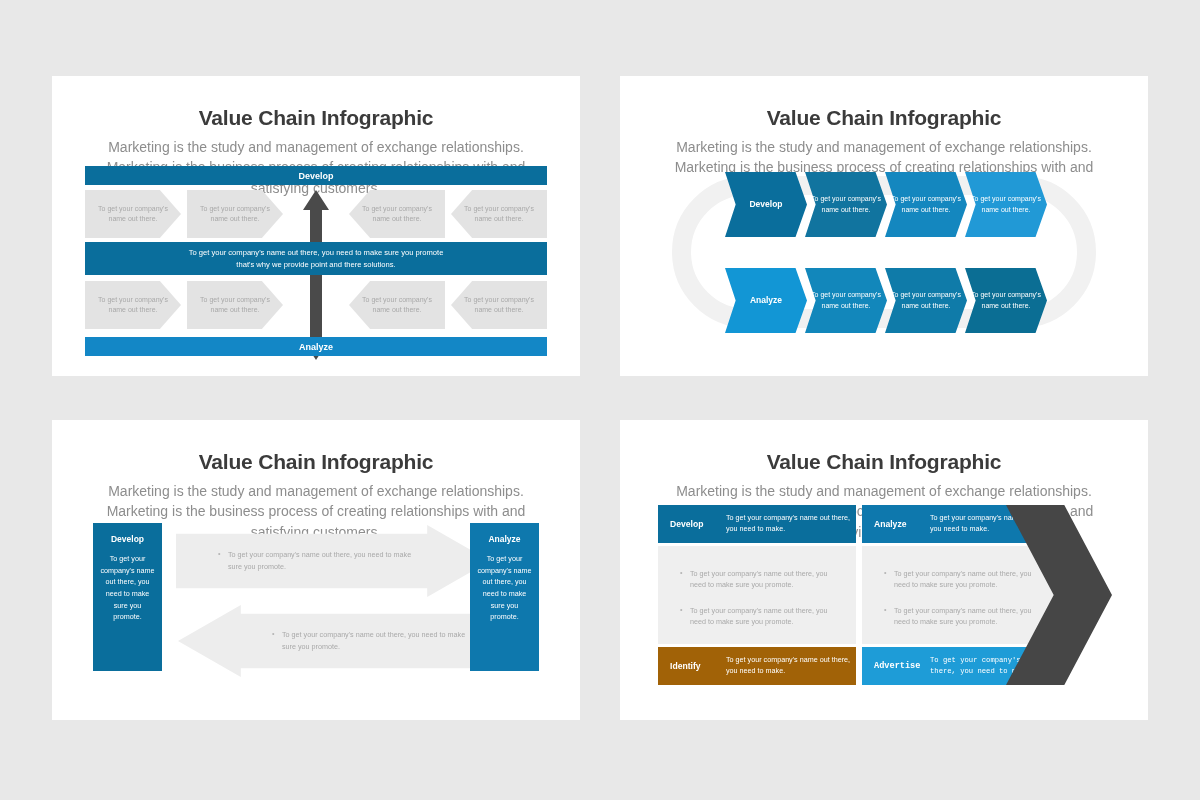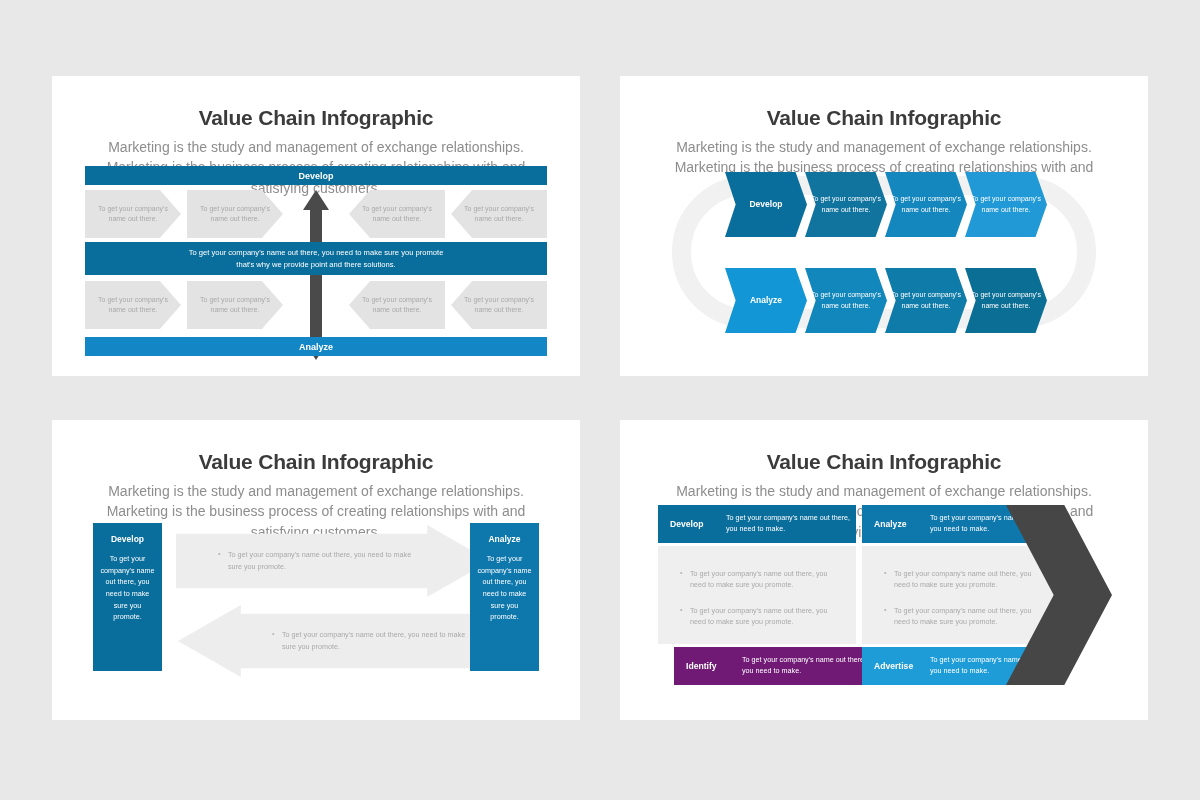--- a/index.html
+++ b/index.html
@@ -297,36 +297,36 @@
 
       <div class="col col-a">
         <div class="hdr hdr-top" style="background: rgb(10, 110, 156);">
           <div class="hdr-name">Develop</div>
           <div class="hdr-text">To get your company's name out there, you need to make.</div>
         </div>
         <div class="body">
           <div class="bullet-line bl1">To get your company's name out there, you need to make sure you promote.</div>
           <div class="bullet-line bl2">To get your company's name out there, you need to make sure you promote.</div>
         </div>
-        <div class="hdr hdr-bot" style="background: #701a75; margin-left: 16px;">
+        <div class="hdr hdr-bot" style="background: #a16207;">
           <div class="hdr-name">Identify</div>
           <div class="hdr-text">To get your company's name out there, you need to make.</div>
         </div>
       </div>
 
       <div class="col col-b">
         <div class="hdr hdr-top" style="background: rgb(14, 120, 173);">
           <div class="hdr-name">Analyze</div>
           <div class="hdr-text">To get your company's name out there, you need to make.</div>
         </div>
         <div class="body">
           <div class="bullet-line bl1">To get your company's name out there, you need to make sure you promote.</div>
           <div class="bullet-line bl2">To get your company's name out there, you need to make sure you promote.</div>
         </div>
-        <div class="hdr hdr-bot" style="background: rgb(30, 156, 215);">
+        <div class="hdr hdr-bot" style="background: rgb(30, 156, 215); font-family: Liberation Mono, monospace;">
           <div class="hdr-name">Advertise</div>
           <div class="hdr-text">To get your company's name out there, you need to make.</div>
         </div>
       </div>
     </div>
 
     <div class="darkchev"></div>
   </div>
 
 </div>

